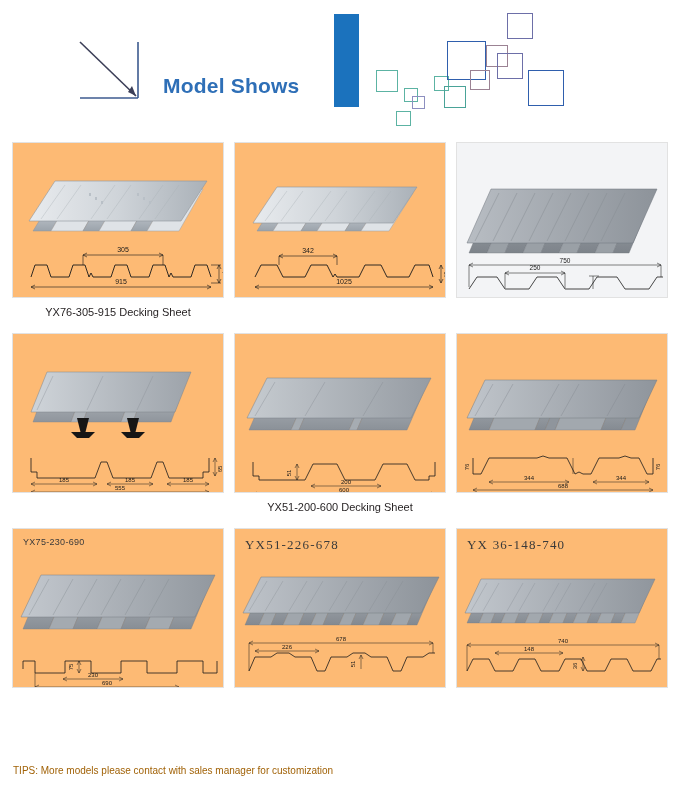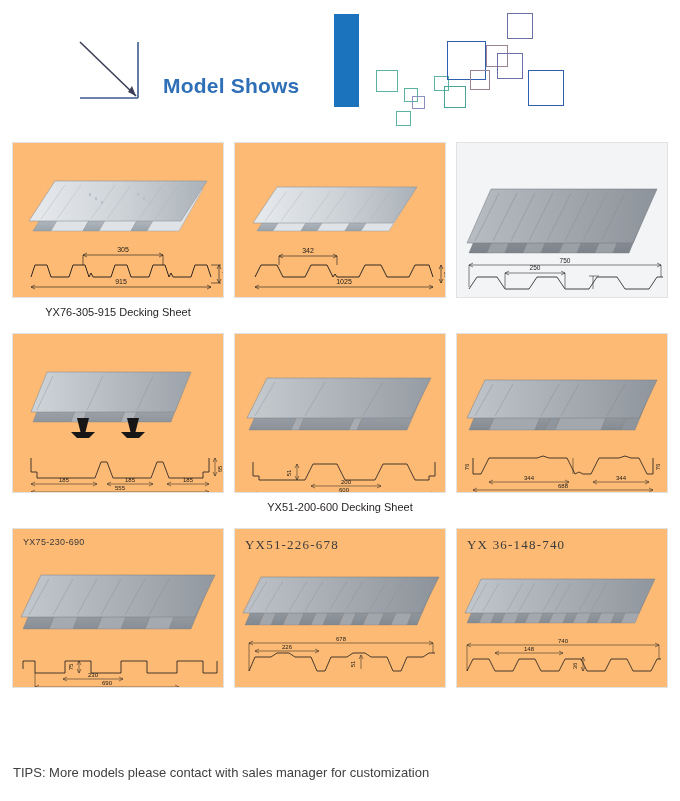--- a/index.html
+++ b/index.html
@@ -121,22 +121,22 @@
     white-space: nowrap;
   }
 
   svg { display: block; }
 
   
   .tips {
     position: absolute;
     left: 13px;
     top: 765px;
-    font-size: 13px;
-    color: #404040;
+    font-size: 10px;
+    color: #a16207;
     white-space: nowrap;
   }
 </style>
 </head>
 <body>
 
 <div class="header">
 
   <div class="header-arrow">
     <svg width="68" height="62" viewBox="0 0 68 62">

